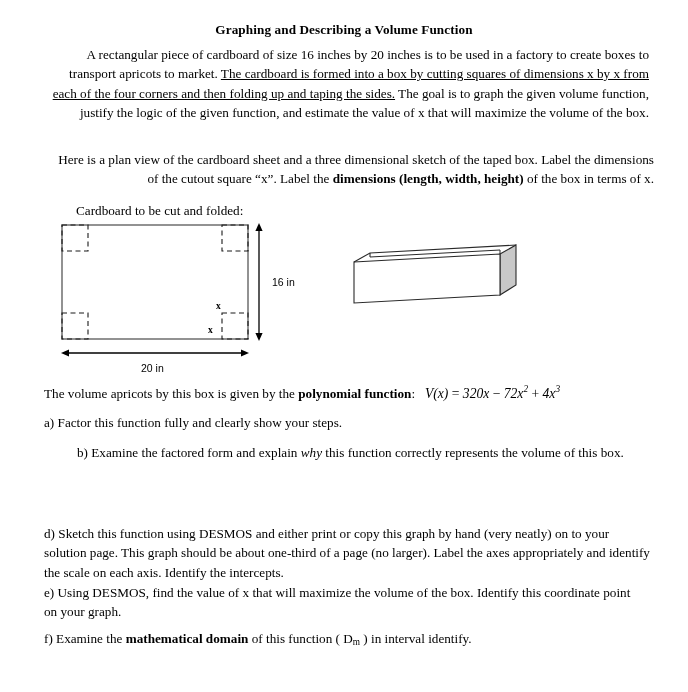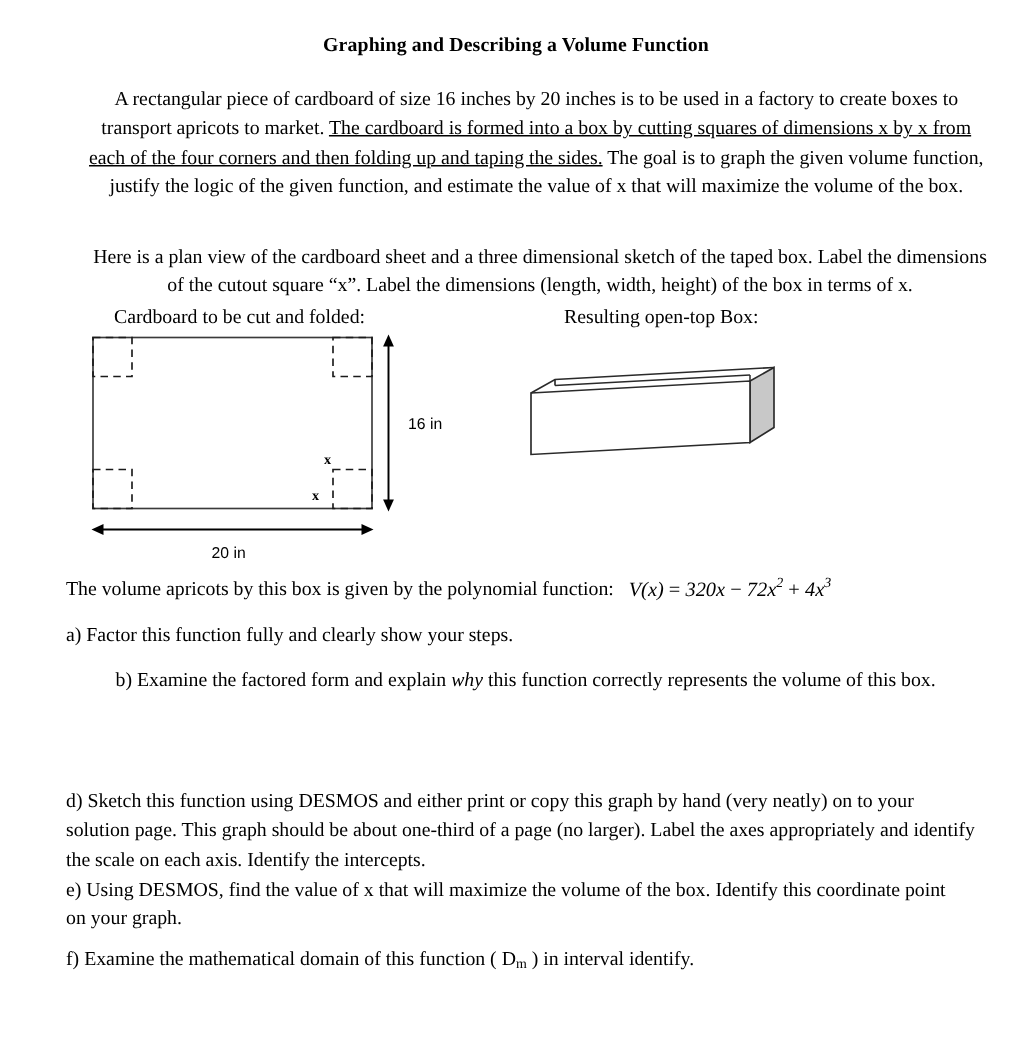--- a/index.html
+++ b/index.html
@@ -25,38 +25,38 @@
     text-align: center;
     font-weight: bold;
     font-size: 13.2px;
     letter-spacing: 0.1px;
     margin: 12px;
     padding-top: 10px;
   }
   .body-text {
     font-size: 13.2px;
     line-height: 19.3px;
-    text-align: center;
-    margin: 11px;
+    text-align: right;
+    margin: 0;
   }
   .p1 {
     position: absolute;
     left: 44px;
     top: 33px;
     width: 605px;
   }
   .p2 {
     position: absolute;
     left: 44px;
     top: 138px;
     width: 610px;
   }
   u.plain { text-decoration: underline; }
   i.it { font-style: italic; }
-  b.bd { font-weight: normal; }
+  b.bd { font-weight: bold; }
 
   
   .cap-left {
     position: absolute;
     left: 76px;
     top: 191px;
     font-size: 13.2px;
   }
   .cap-right {
     position: absolute;
@@ -120,21 +120,20 @@
 
 <div class="page">
 
   <h1 class="title">Graphing and Describing a Volume Function</h1>
 
   <p class="body-text p1"><span>A rectangular piece of cardboard of size 16 inches by 20 inches is to be used in a factory to create boxes to transport apricots to market.  </span><u class="plain">The cardboard is formed into a box by cutting squares of dimensions x by x from each of the four corners and then folding up and taping the sides.</u><span>  The goal is to graph the given volume function, justify the logic of the given function, and estimate the value of x that will maximize the volume of the box.</span></p>
 
   <p class="body-text p2"><span>Here is a plan view of the cardboard sheet and a three dimensional sketch of the taped box.  Label the dimensions of the cutout square “x”.  Label the </span><b class="bd">dimensions (length, width, height)</b><span> of the box in terms of x.</span></p>
 
   <div class="cap-left">Cardboard to be cut and folded:</div>
-  <div class="cap-right">Resulting open-top Box:</div>
 
   <svg class="fig-cardboard" viewBox="0 0 300 165">
 
     <rect x="22" y="8" width="186" height="114" fill="#ffffff" stroke="#3a3a3a" stroke-width="1.1"></rect>
 
     <rect x="22" y="8" width="26" height="26" fill="none" stroke="#1a1a1a" stroke-width="1.1" stroke-dasharray="5,3.5"></rect>
     <rect x="182" y="8" width="26" height="26" fill="none" stroke="#1a1a1a" stroke-width="1.1" stroke-dasharray="5,3.5"></rect>
     <rect x="22" y="96" width="26" height="26" fill="none" stroke="#1a1a1a" stroke-width="1.1" stroke-dasharray="5,3.5"></rect>
     <rect x="182" y="96" width="26" height="26" fill="none" stroke="#1a1a1a" stroke-width="1.1" stroke-dasharray="5,3.5"></rect>
 

